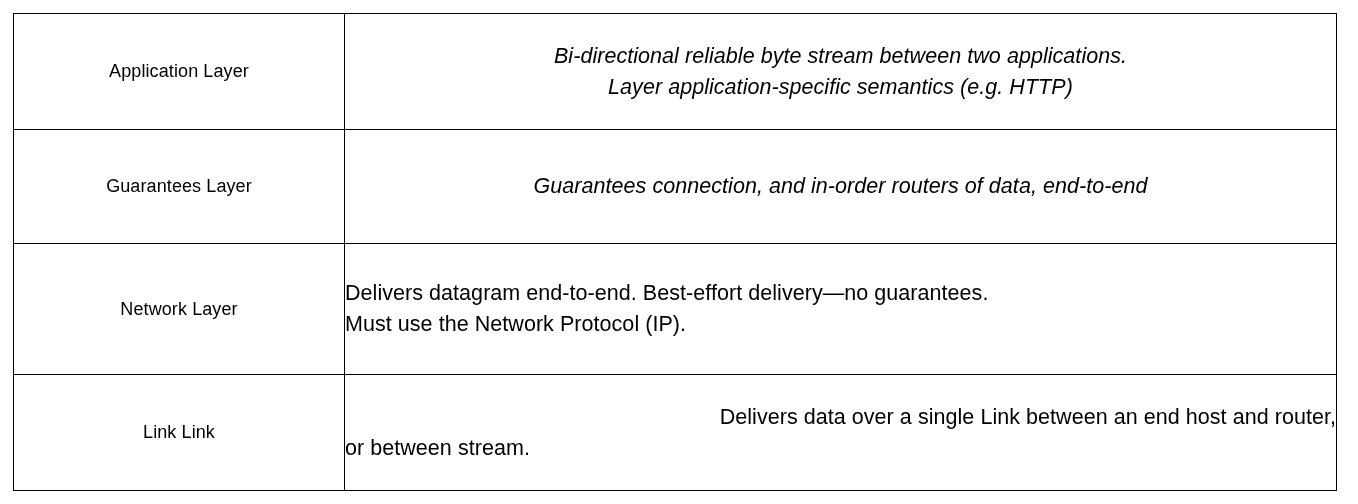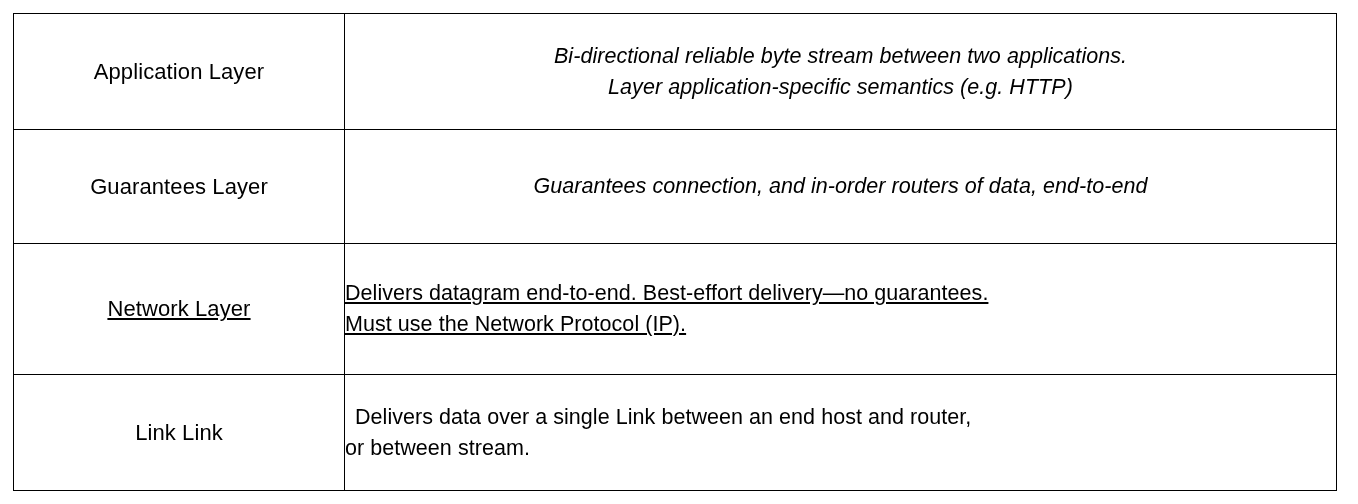--- a/index.html
+++ b/index.html
@@ -35,21 +35,21 @@
     border: 1.6px solid #000000;
     padding: 0;
     vertical-align: middle;
     background: #ffffff;
   }
   .col-layer {
     width: 330px;
   }
   .cell-layer-name {
     text-align: center;
-    font-size: 22px;
+    font-size: 18px;
     line-height: 1.34;
     letter-spacing: 0.1px;
     padding: 4px 10px;
   }
   .cell-desc {
     font-size: 21.5px;
     line-height: 1.42;
     letter-spacing: 0.05px;
     padding: 4px 14px;
   }
@@ -67,28 +67,29 @@
   .desc-left {
     text-align: left;
     padding-left: 60px;
   }
   .desc-indent {
     text-align: left;
     padding-left: 60px;
   }
   .desc-indent .desc-line-first {
     padding-left: 10px;
+    text-align: right;
   }
   .desc-line {
     display: block;
     white-space: nowrap;
   }
   .row-1 { height: 116px; }
   .row-2 { height: 114px; }
-  .row-3 { height: 131px; text-decoration: underline; }
+  .row-3 { height: 131px; }
   .row-4 { height: 116px; }
 </style>
 </head>
 <body>
 
 <div class="page">
 
   <table class="layer-table">
     <tbody>
 

